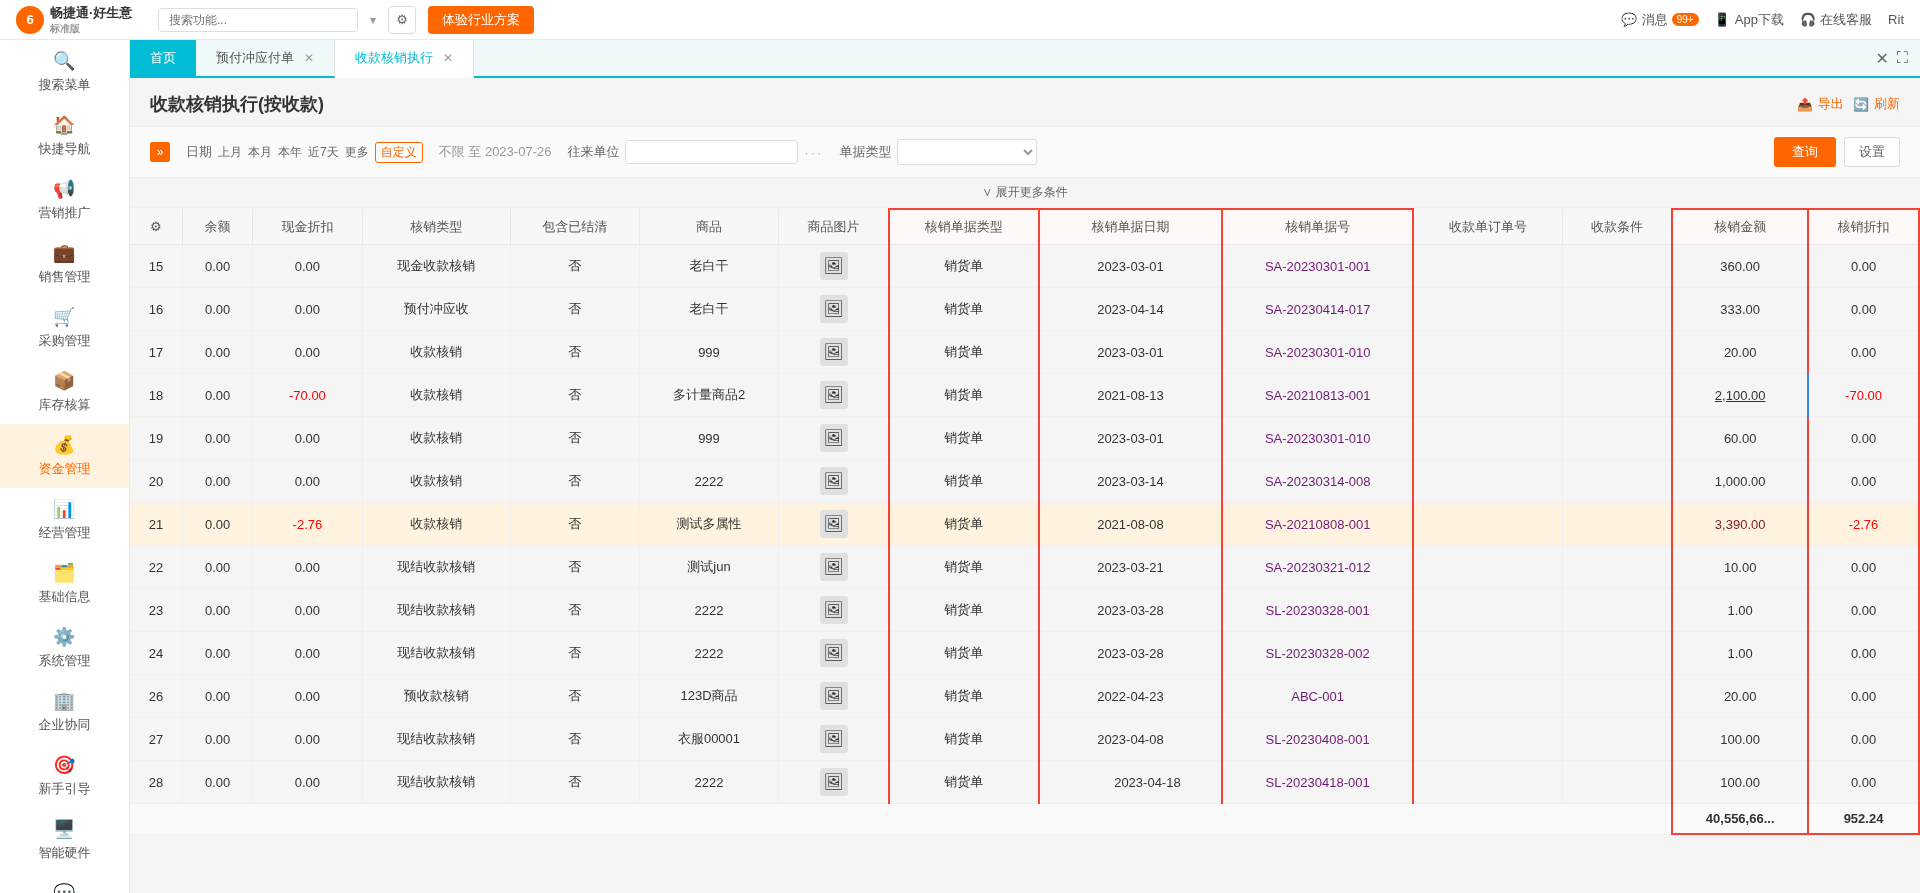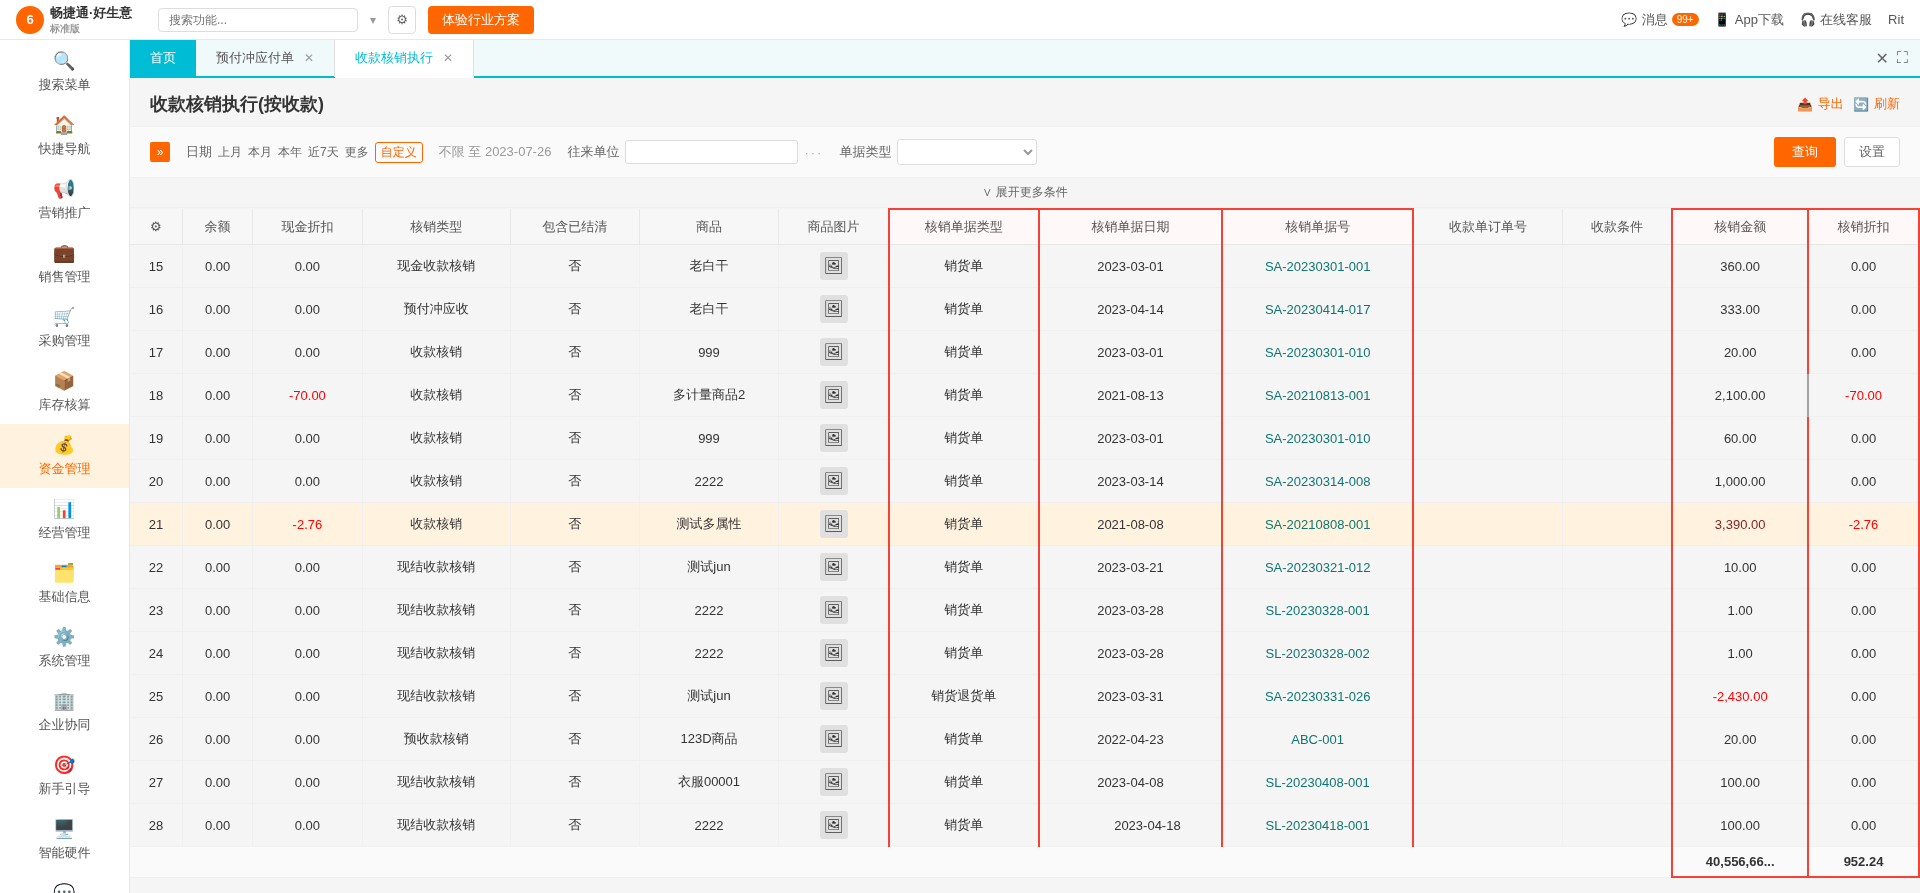--- a/index.html
+++ b/index.html
@@ -51,21 +51,21 @@
     .expand-more { padding: 6px 20px; border-bottom: 1px solid #f0f0f0; display: flex; justify-content: center; }
     .expand-more-btn { display: flex; align-items: center; gap: 4px; color: #666; cursor: pointer; font-size: 12px; }
 
     
     .table-container { flex: 1; overflow: auto; padding: 0; }
     table { width: 100%; border-collapse: collapse; font-size: 12px; }
     thead tr { background: #f7f7f7; }
     th { padding: 8px 10px; text-align: center; color: #555; font-weight: 500; border-bottom: 1px solid #e8e8e8; border-right: 1px solid #e8e8e8; white-space: nowrap; }
     td { padding: 7px 10px; text-align: center; color: #333; border-bottom: 1px solid #f0f0f0; border-right: 1px solid #f0f0f0; white-space: nowrap; }
     tr.highlighted td { background: #fff3e0; }
-    .link-cell { color: #0f766e; cursor: pointer; text-decoration: none; }
+    .link-cell { color: #701a75; cursor: pointer; text-decoration: none; }
 
     
     .table-footer { background: #fafafa; border-top: 1px solid #e8e8e8; }
     .table-footer td { font-weight: bold; color: #333; }
 
     
     ::-webkit-scrollbar { width: 6px; height: 6px; }
     ::-webkit-scrollbar-track { background: #f1f1f1; }
     ::-webkit-scrollbar-thumb { background: #ccc; border-radius: 3px; }
 
@@ -330,21 +330,21 @@
     <td>否</td>
     <td>多计量商品2</td>
     <td style="text-align:center;">
       <span style="display:inline-block;width:28px;height:28px;background:#e0e0e0;border-radius:3px;font-size:16px;line-height:28px;">🖼</span>
     </td>
     <td style="border-left:2px solid #f44336; border-right:2px solid #f44336;">销货单</td>
     <td style="border-left:2px solid #f44336; border-right:2px solid #f44336;">2021-08-13</td>
     <td style="border-left:2px solid #f44336; border-right:2px solid #f44336;"><a class="link-cell" href="#">SA-20210813-001</a></td>
     <td></td>
     <td></td>
-    <td style="border-left:2px solid #f44336; border-right:2px solid #a3a3a3;  ">2,100.00</td>
+    <td style="border-left:2px solid #f44336; border-right:2px solid #3b82f6;text-decoration:underline;  ">2,100.00</td>
     <td style="border-left:2px solid #f44336; border-right:2px solid #f44336; color:#f00; ">-70.00</td>
   </tr>
             <tr>
     <td>19</td>
     <td>0.00</td>
     <td>0.00</td>
     <td>收款核销</td>
     <td>否</td>
     <td>999</td>
     <td style="text-align:center;">
@@ -439,38 +439,20 @@
     <td>2222</td>
     <td style="text-align:center;">
       <span style="display:inline-block;width:28px;height:28px;background:#e0e0e0;border-radius:3px;font-size:16px;line-height:28px;">🖼</span>
     </td>
     <td style="border-left:2px solid #f44336; border-right:2px solid #f44336;">销货单</td>
     <td style="border-left:2px solid #f44336; border-right:2px solid #f44336;">2023-03-28</td>
     <td style="border-left:2px solid #f44336; border-right:2px solid #f44336;"><a class="link-cell" href="#">SL-20230328-002</a></td>
     <td></td>
     <td></td>
     <td style="border-left:2px solid #f44336; border-right:2px solid #f44336;  ">1.00</td>
-    <td style="border-left:2px solid #f44336; border-right:2px solid #f44336;  ">0.00</td>
-  </tr>
-            <tr>
-    <td>25</td>
-    <td>0.00</td>
-    <td>0.00</td>
-    <td>现结收款核销</td>
-    <td>否</td>
-    <td>测试jun</td>
-    <td style="text-align:center;">
-      <span style="display:inline-block;width:28px;height:28px;background:#e0e0e0;border-radius:3px;font-size:16px;line-height:28px;">🖼</span>
-    </td>
-    <td style="border-left:2px solid #f44336; border-right:2px solid #f44336;">销货退货单</td>
-    <td style="border-left:2px solid #f44336; border-right:2px solid #f44336;">2023-03-31</td>
-    <td style="border-left:2px solid #f44336; border-right:2px solid #f44336;"><a class="link-cell" href="#">SA-20230331-026</a></td>
-    <td></td>
-    <td></td>
-    <td style="border-left:2px solid #f44336; border-right:2px solid #f44336; color:#f00; ">-2,430.00</td>
     <td style="border-left:2px solid #f44336; border-right:2px solid #f44336;  ">0.00</td>
   </tr>
             <tr>
     <td>26</td>
     <td>0.00</td>
     <td>0.00</td>
     <td>预收款核销</td>
     <td>否</td>
     <td>123D商品</td>
     <td style="text-align:center;">

